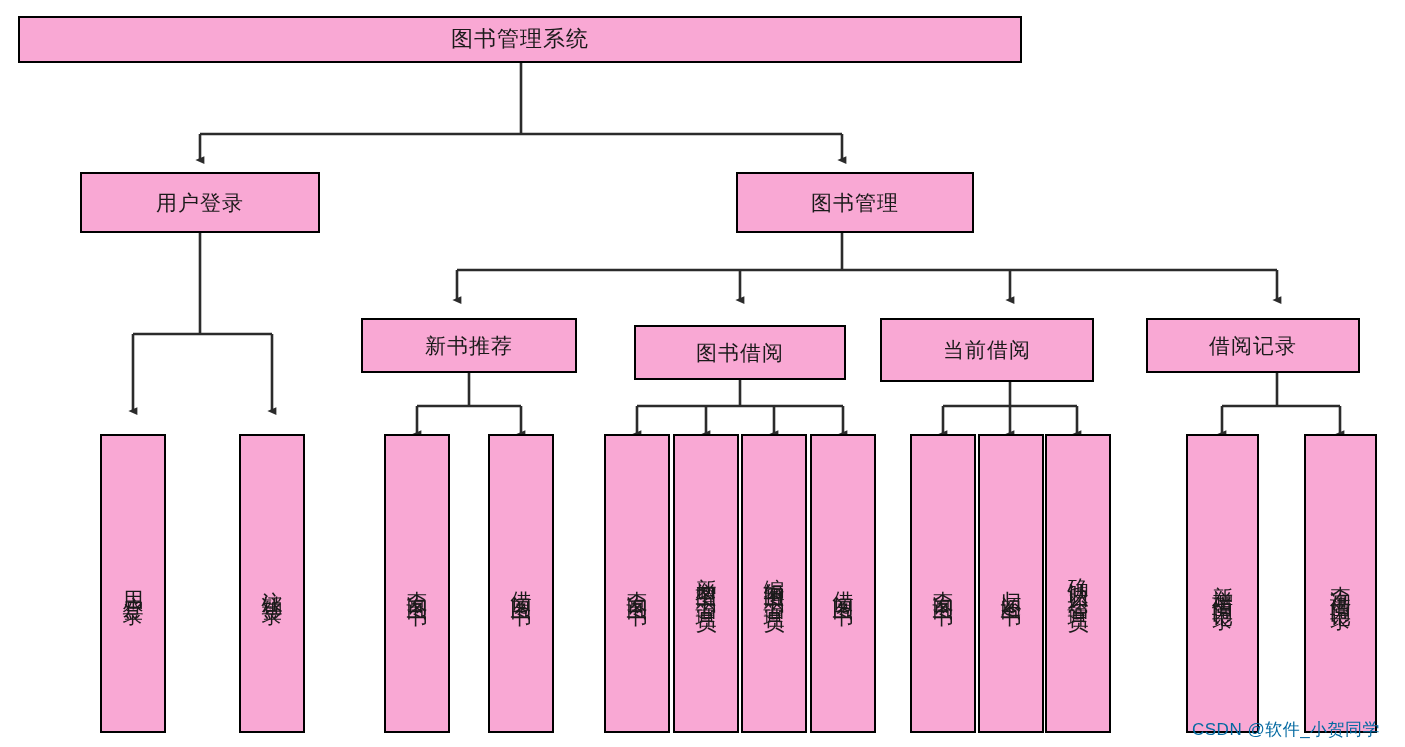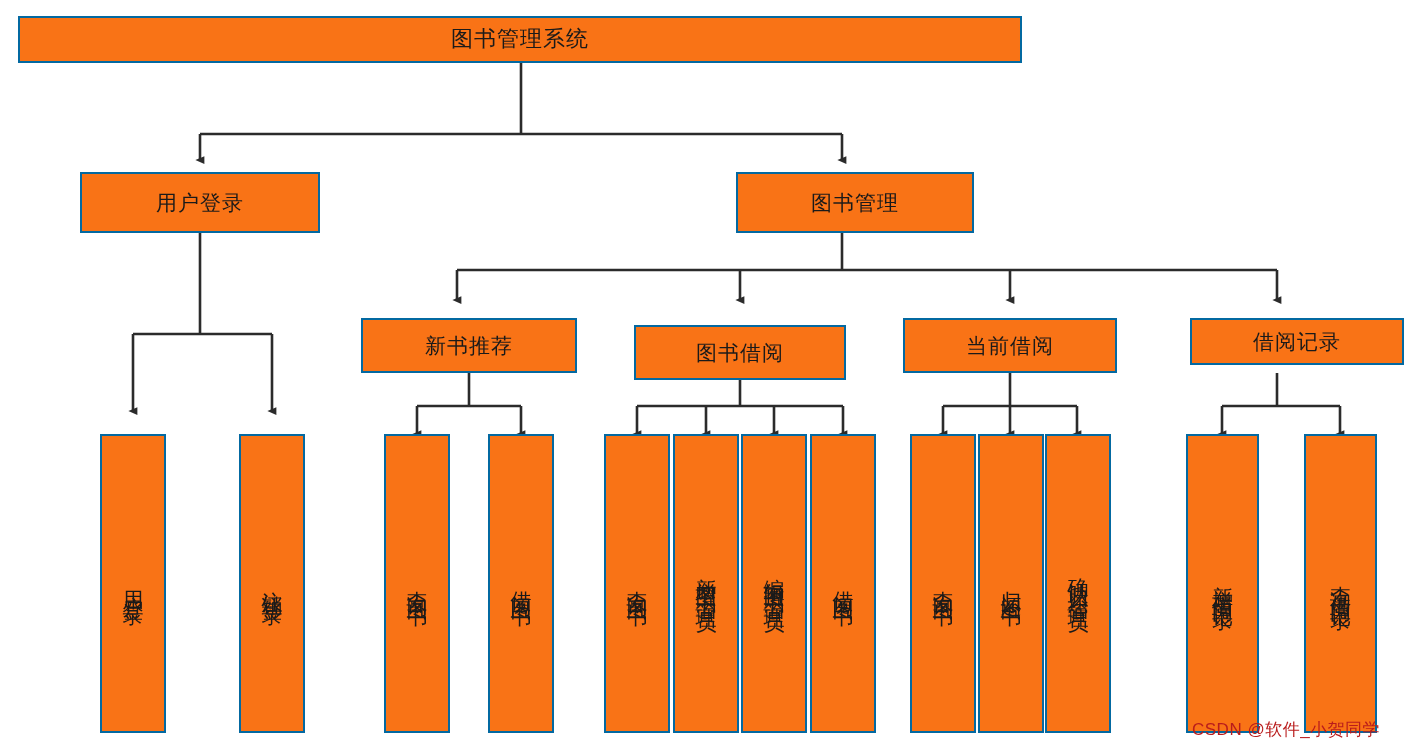--- a/index.html
+++ b/index.html
@@ -22,22 +22,22 @@
     position: absolute;
     left: 0;
     top: 0;
     width: 1405px;
     height: 747px;
     pointer-events: none;
   }
   .node {
     position: absolute;
     box-sizing: border-box;
-    border: 2px solid #0369a1;
-    background: #f97316;
+    border: 2px solid #000000;
+    background: #f9a8d4;
     display: flex;
     align-items: center;
     justify-content: center;
     color: #1a1a1a;
   }
   .node-h {
     font-size: 21px;
     letter-spacing: 1px;
     line-height: 1.1;
     white-space: nowrap;
@@ -55,21 +55,21 @@
     text-align: center;
   }
   .node-v .vtext {
     writing-mode: vertical-rl;
     text-orientation: upright;
     display: block;
   }
   .watermark {
     position: absolute;
     font-size: 17px;
-    color: #b91c1c;
+    color: #0369a1;
     letter-spacing: 0.5px;
     white-space: nowrap;
     user-select: none;
   }
 </style>
 </head>
 <body>
 
 <div id="diagram-root">
 
@@ -148,25 +148,25 @@
   </div>
 
   <div class="node node-h" style="left:361px; top:318px; width:216px; height:55px;">
     <span>新书推荐</span>
   </div>
 
   <div class="node node-h" style="left:634px; top:318px; width:212px; height:55px;margin-top:7px;">
     <span>图书借阅</span>
   </div>
 
-  <div class="node node-h" style="left:903px; top:318px; width:214px; height:55px;">
+  <div class="node node-h" style="left:880px; top:318px; width:214px; height:64px;">
     <span>当前借阅</span>
   </div>
 
-  <div class="node node-h" style="left:1190px; top:318px; width:214px; height:47px;">
+  <div class="node node-h" style="left:1146px; top:318px; width:214px; height:55px;">
     <span>借阅记录</span>
   </div>
 
   <div class="node node-v" style="left:100px; top:434px; width:66px; height:299px;">
     <span class="vtext">用户登录</span>
   </div>
 
   <div class="node node-v" style="left:239px; top:434px; width:66px; height:299px;">
     <span class="vtext">注销登录</span>
   </div>

